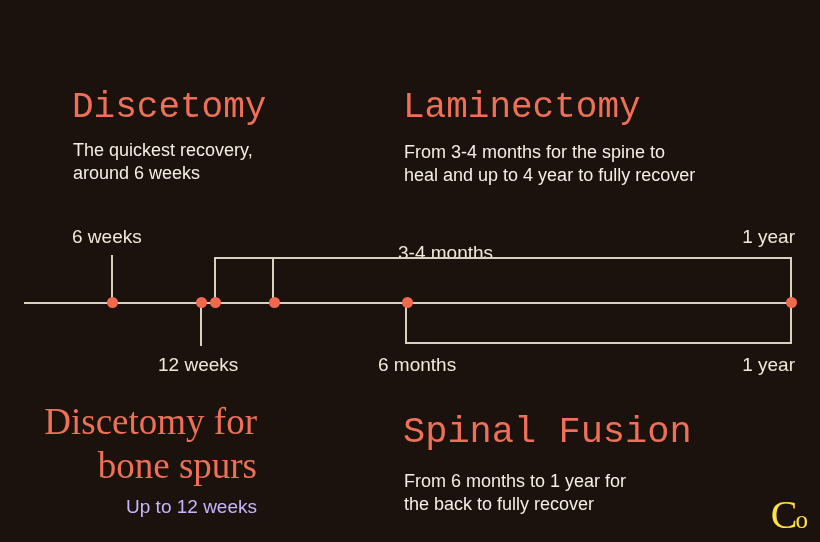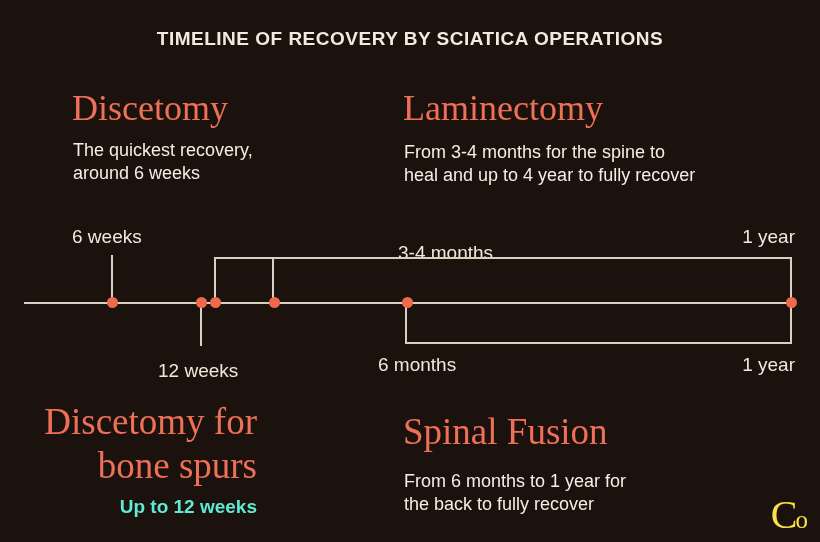--- a/index.html
+++ b/index.html
@@ -14,41 +14,41 @@
 
   
   .page-title{
     left:0;top:28px;width:820px;text-align:center;
     font-size:19px;font-weight:700;letter-spacing:.5px;
     color:#f1ebdf;
   }
 
   
   .op-title{
-    font-family:Liberation Serif, serif;font-weight:400;
+    font-family:Liberation Mono, monospace;font-weight:400;
     color:#ef7058;font-size:36px;line-height:40px;white-space:nowrap;
   }
   .op-desc{
     font-size:18px;line-height:23px;font-weight:400;
     color:#f4efe4;white-space:nowrap;
   }
 
   #discetomy-title{left:72px;top:88px;}
   #discetomy-desc{left:73px;top:139px;}
   #laminectomy-title{left:403px;top:88px;}
   #laminectomy-desc{left:404px;top:141px;}
 
   
   .tl-label{
     font-size:19px;font-weight:400;color:#f0e9da;white-space:nowrap;
   }
   #lbl-6weeks{left:72px;top:226px;}
   #lbl-34months{left:398px;top:226px;margin-top:16px;}
   #lbl-1year-top{right:25px;top:226px;}
-  #lbl-12weeks{left:158px;top:354px;margin-top:6px;}
+  #lbl-12weeks{left:158px;top:354px;}
   #lbl-6months{left:378px;top:354px;}
   #lbl-1year-bottom{right:25px;top:354px;}
 
   
   .tl{background:#d8d1c2;}
   #tl-main{left:24px;top:302px;width:767px;height:2px;}
   #tick-6w{left:111px;top:255px;width:2px;height:47px;}
   #tick-12w{left:200px;top:304px;width:2px;height:42px;}
   #bracket-top{
     left:214px;top:257px;width:578px;height:45px;box-sizing:border-box;
@@ -64,40 +64,39 @@
     background:#f0694c;z-index:3;
   }
 
   
   #bonespurs-block{right:563px;top:400px;text-align:right;}
   #bonespurs-title{
     font-family:"Liberation Serif",serif;font-weight:400;
     color:#ef7058;font-size:37px;line-height:44px;white-space:nowrap;
   }
   #bonespurs-desc{
-    margin-top:8px;font-size:19px;font-weight:700;color:#5eead4;white-space:nowrap;
+    margin-top:8px;font-size:19px;font-weight:400;color:#c4b5fd;white-space:nowrap;
   }
 
   #spinal-title{left:403px;top:412px;font-size:37px;}
   #spinal-desc{left:404px;top:440px;margin-top:30px;}
 
   
   .logo{
     right:14px;bottom:4px;
     font-family:"Liberation Serif",serif;
     font-size:25px;color:#fde047;letter-spacing:-2px;
   }
   .logo::first-letter{font-size:40px;}
 </style>
 </head>
 <body>
 
 <div class="canvas">
 
-  <div class="abs page-title">TIMELINE OF RECOVERY BY SCIATICA OPERATIONS</div>
 
   <div class="abs op-title" id="discetomy-title">Discetomy</div>
   <div class="abs op-desc" id="discetomy-desc">
     <div>The quickest recovery,</div>
     <div>around 6 weeks</div>
   </div>
 
   <div class="abs op-title" id="laminectomy-title">Laminectomy</div>
   <div class="abs op-desc" id="laminectomy-desc">
     <div>From 3-4 months for the spine to</div>

